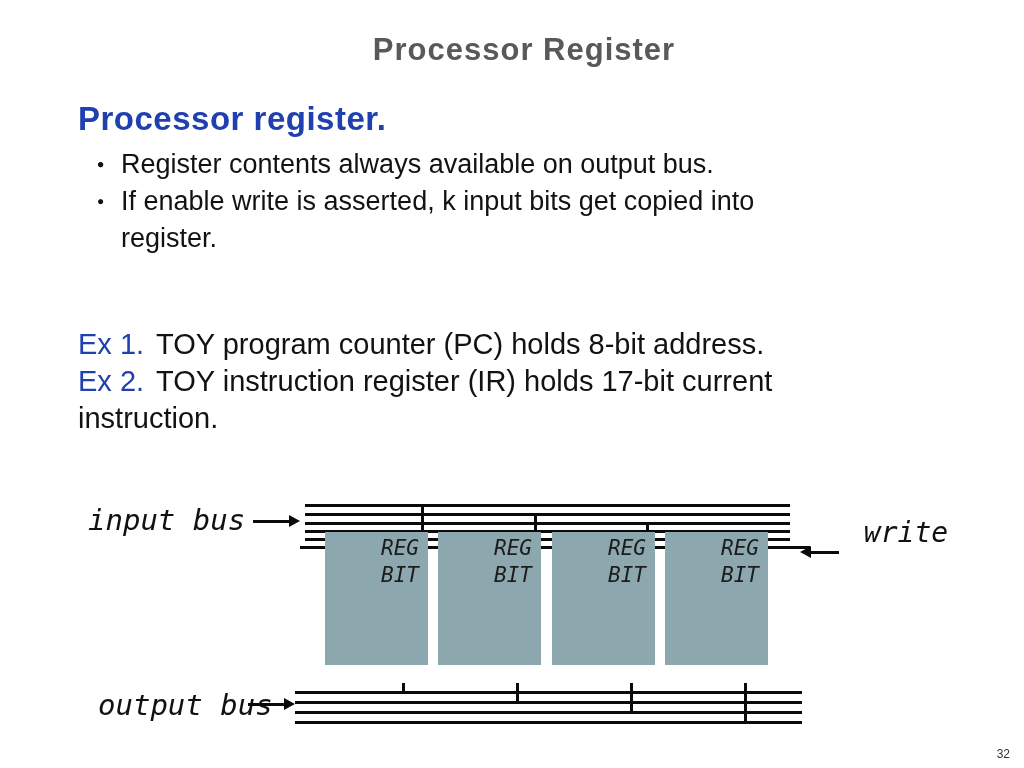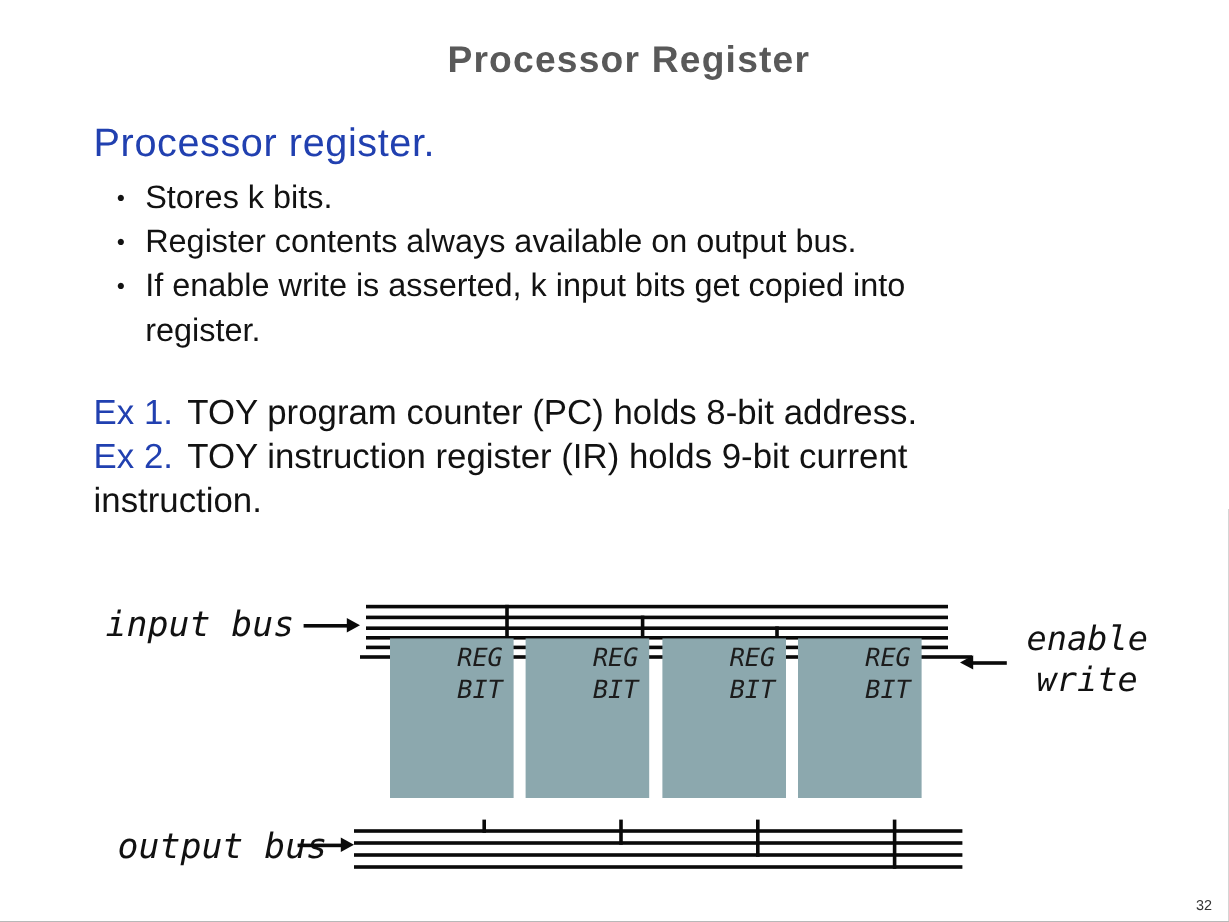--- a/index.html
+++ b/index.html
@@ -21,21 +21,21 @@
   }
   .slide-title{
     position:absolute;top:32px;left:0;width:100%;
     text-align:center;
     font-size:31px;font-weight:bold;letter-spacing:1px;
     color:var(--title-gray);
     padding-left:24px;
   }
   .heading{
     position:absolute;left:78px;top:100px;
-    font-size:33px;font-weight:normal;letter-spacing:.5px;
+    font-size:33px;font-weight:bold;letter-spacing:.5px;
     color:var(--accent-blue);
   }
   .bullets{
     position:absolute;left:95px;top:146px;width:740px;
     list-style:none;
   }
   .bullets li{
     position:relative;
     padding-left:26px;
     font-size:27px;line-height:37px;
@@ -98,38 +98,37 @@
 
 <div class="slide">
 
   <div class="slide-title">Processor Register</div>
 
   <div class="heading">Processor register.</div>
 
   <ul class="bullets">
     <li>
       <span class="bullet-icon">●</span>
-      <span>Stores k bits.</span>
     </li>
     <li>
       <span class="bullet-icon">●</span>
       <span>Register contents always available on output bus.</span>
     </li>
     <li>
       <span class="bullet-icon">●</span>
       <span>If enable write is asserted, k input bits get copied into register.</span>
     </li>
   </ul>
 
   <div class="examples">
     <p>
       <span class="example-label">Ex 1.</span><span class="example-text">TOY program counter (PC) holds 8-bit address.</span>
     </p>
     <p>
-      <span class="example-label">Ex 2.</span><span class="example-text">TOY instruction register (IR) holds 9-bit current instruction.</span>
+      <span class="example-label">Ex 2.</span><span class="example-text">TOY instruction register (IR) holds 17-bit current instruction.</span>
     </p>
   </div>
 
   <div class="diagram">
 
     <div class="mono-label" style="left:88px;top:503px;">input bus</div>
     <div class="arrow-line" style="left:253px;top:520px;width:38px;"></div>
     <div class="arrow-head right" style="left:289px;top:515px;"></div>
 
     <div>
@@ -160,21 +159,20 @@
       <div>BIT</div>
     </div>
     <div class="reg-box" style="left:665px;">
       <div>REG</div>
       <div>BIT</div>
     </div>
 
     <div class="arrow-head left" style="left:800px;top:546px;"></div>
     <div class="arrow-line" style="left:809px;top:551px;width:30px;"></div>
     <div class="enable-label">
-      <div>enable</div>
       <div>write</div>
     </div>
 
     <div class="tap" style="left:402px;top:683px;height:11px;"></div>
     <div class="tap" style="left:516px;top:683px;height:21px;"></div>
     <div class="tap" style="left:630px;top:683px;height:31px;"></div>
     <div class="tap" style="left:744px;top:683px;height:41px;"></div>
 
     <div>
       <div class="busline" style="left:295px;top:691px;width:507px;"></div>

